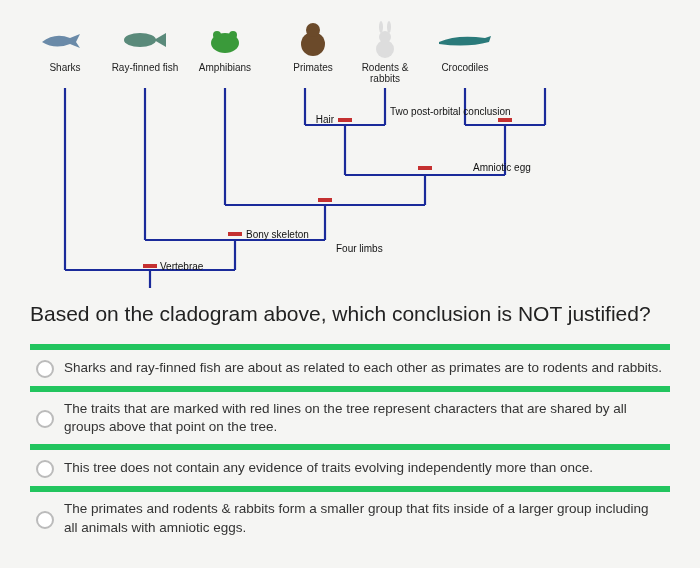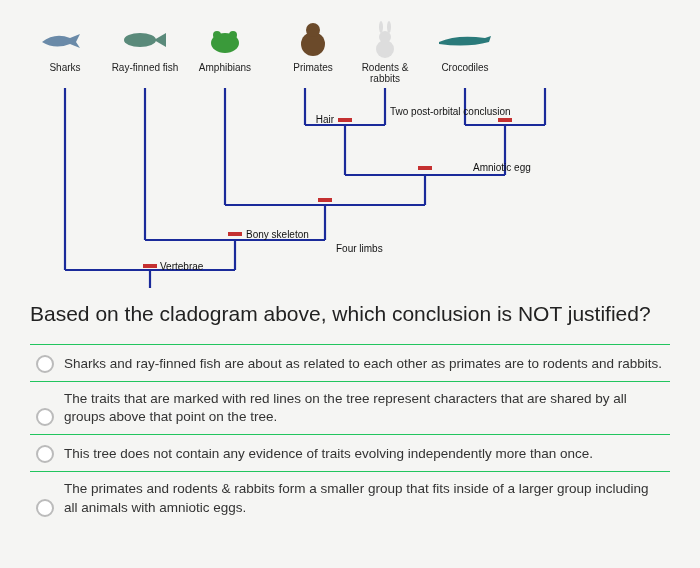--- a/index.html
+++ b/index.html
@@ -41,24 +41,24 @@
     color: #111;
     white-space: nowrap;
   }
   .question {
     font-size: 21px;
     color: #222;
     margin: 12px 0 18px 0;
   }
   .option {
     display: flex;
-    align-items: flex-end;
+    align-items: center;
     gap: 10px;
     padding: 8px 6px;
-    border-top: 1px solid #22c55e;
+    border-top: 6px solid #22c55e;
     font-size: 13.5px;
     color: #333;
     line-height: 1.35;
   }
   .radio {
     flex: 0 0 14px;
     width: 14px;
     height: 14px;
     border: 2px solid #bbb;
     border-radius: 50%;

